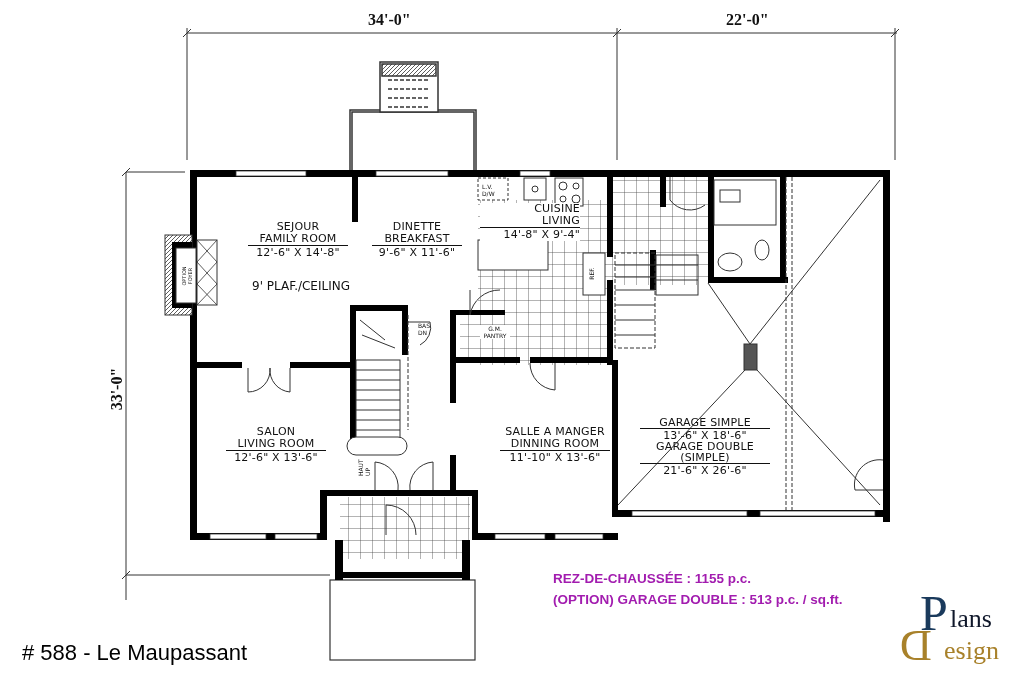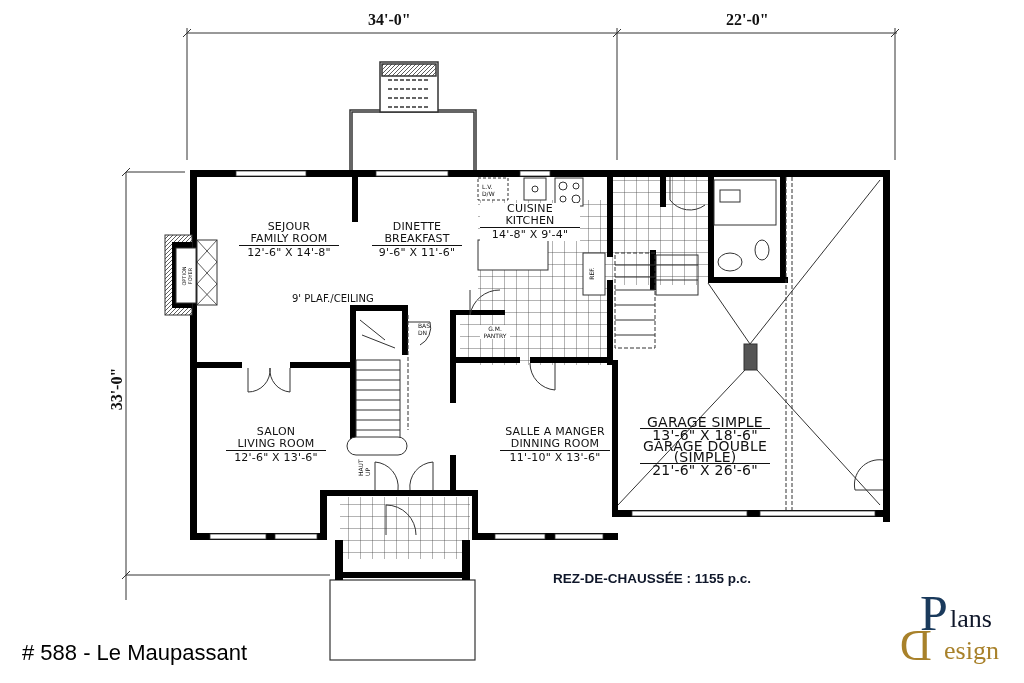--- a/index.html
+++ b/index.html
@@ -3,21 +3,21 @@
   <meta charset="utf-8">
   <style>
     html, body { margin:0; padding:0; background:#ffffff; }
     body { width:1024px; height:683px; position:relative; overflow:hidden; font-family:"Liberation Sans", sans-serif; }
     #plan { position:absolute; left:0; top:0; width:1024px; height:683px; }
     .dim { position:absolute; font-family:"Liberation Serif", serif; font-weight:bold; font-size:16px; color:#111; }
     .room { position:absolute; text-align:center; font-family:"DejaVu Sans", sans-serif; font-size:11px; line-height:12px; color:#111; letter-spacing:0.2px; }
     .room .dims { border-top:1px solid #111; padding-top:1px; }
     .small { position:absolute; font-family:"DejaVu Sans", sans-serif; font-size:6px; color:#111; }
     .title { position:absolute; left:22px; top:640px; font-family:"Liberation Sans", sans-serif; font-weight:normal; font-size:22px; color:#000; }
-    .areas { position:absolute; left:553px; top:568px; font-family:"Liberation Sans", sans-serif; font-weight:bold; font-size:13.5px; line-height:21px; color:#0f172a; }
+    .areas { position:absolute; left:553px; top:568px; font-family:"Liberation Sans", sans-serif; font-weight:bold; font-size:13.5px; line-height:21px; color:#a21caf; }
     .logo { position:absolute; left:900px; top:590px; width:120px; height:80px; }
   </style>
 </head>
 <body>
 
 <svg id="plan" viewBox="0 0 1024 683" xmlns="http://www.w3.org/2000/svg">
   <defs>
     <pattern id="tile" width="12" height="12" patternUnits="userSpaceOnUse">
       <rect width="12" height="12" fill="#fff"></rect>
       <path d="M12 0 L0 0 0 12" fill="none" stroke="#444" stroke-width="0.8"></path>
@@ -190,63 +190,64 @@
     <path d="M470 290 L470 315 A30 30 0 0 1 500 290"></path>
     <path d="M670 177 L670 200 A25 25 0 0 0 705 205"></path>
     <path d="M408 322 L430 322 A20 20 0 0 1 420 345"></path>
   </g>
 </svg>
 
 <div class="dim" style="left:368px; top:11px;">34'-0"</div>
 <div class="dim" style="left:726px; top:11px;">22'-0"</div>
 <div class="dim" style="left:96px; top:380px; transform:rotate(-90deg); transform-origin:center;">33'-0"</div>
 
-<div class="room" style="left:239px; top:221px; width:100px;">
+<div class="room" style="left:248px; top:221px; width:100px;">
   <div>SEJOUR</div>
   <div>FAMILY ROOM</div>
   <div class="dims">12'-6" X 14'-8"</div>
 </div>
 <div class="room" style="left:372px; top:221px; width:90px;">
   <div>DINETTE</div>
   <div>BREAKFAST</div>
   <div class="dims">9'-6" X 11'-6"</div>
 </div>
-<div class="room" style="left:480px; top:203px; width:100px; background:#fff;">
+<div class="room" style="left:480px; top:203px; width:100px; background:#fff;text-align:right;">
   <div>CUISINE</div>
-  <div>KITCHEN</div>
+  <div>LIVING</div>
   <div class="dims">14'-8" X 9'-4"</div>
 </div>
 <div class="room" style="left:226px; top:426px; width:100px;">
   <div>SALON</div>
   <div>LIVING ROOM</div>
   <div class="dims">12'-6" X 13'-6"</div>
 </div>
 <div class="room" style="left:500px; top:426px; width:110px;">
   <div>SALLE A MANGER</div>
   <div>DINNING ROOM</div>
   <div class="dims">11'-10" X 13'-6"</div>
 </div>
-<div class="room" style="left:640px; top:417px; width:130px; font-size:14px; line-height:11px;">
+<div class="room" style="left:640px; top:417px; width:130px; font-size:11px; line-height:11px;">
   <div>GARAGE SIMPLE</div>
   <div class="dims">13'-6" X 18'-6"</div>
   <div>GARAGE DOUBLE (SIMPLE)</div>
   <div class="dims">21'-6" X 26'-6"</div>
 </div>
 
-<div class="small" style="left:252px; top:293px; font-size:10px;margin-left:40px;">9' PLAF./CEILING</div>
+<div class="small" style="left:252px; top:279px; font-size:12px;">9' PLAF./CEILING</div>
 <div class="small" style="left:480px; top:325px; width:30px; text-align:center; background:#fff;">G.M. PANTRY</div>
 <div class="small" style="left:418px; top:322px; width:14px;">BAS DN</div>
 <div class="small" style="left:357px; top:462px; width:14px; transform:rotate(-90deg);">HAUT UP</div>
 <div class="small" style="left:172px; top:270px; width:30px; transform:rotate(-90deg); font-size:5px; text-align:center;">OPTION FOYER</div>
 <div class="small" style="left:585px; top:270px; transform:rotate(-90deg);">REF.</div>
 <div class="small" style="left:482px; top:183px; width:20px;">L.V. D/W</div>
 
 <div class="title"># 588 - Le Maupassant</div>
 <div class="areas">
   <div>REZ-DE-CHAUSSÉE : 1155 p.c.</div>
+  <div>(OPTION) GARAGE DOUBLE : 513 p.c. / sq.ft.</div>
 </div>
 
 <div class="logo">
   <span style="position:absolute; left:20px; top:-6px; font-family:'Liberation Serif', serif; font-size:50px; color:#1a3a5c;">P</span>
   <span style="position:absolute; left:50px; top:14px; font-family:'Liberation Serif', serif; font-size:26px; color:#0f172a;">lans</span>
   <span style="position:absolute; left:0px; top:30px; font-family:'Liberation Serif', serif; font-size:44px; color:#a8812a; transform:scaleX(-1);">D</span>
   <span style="position:absolute; left:44px; top:46px; font-family:'Liberation Serif', serif; font-size:26px; color:#a8812a;">esign</span>
 </div>
 
 </body></html>

